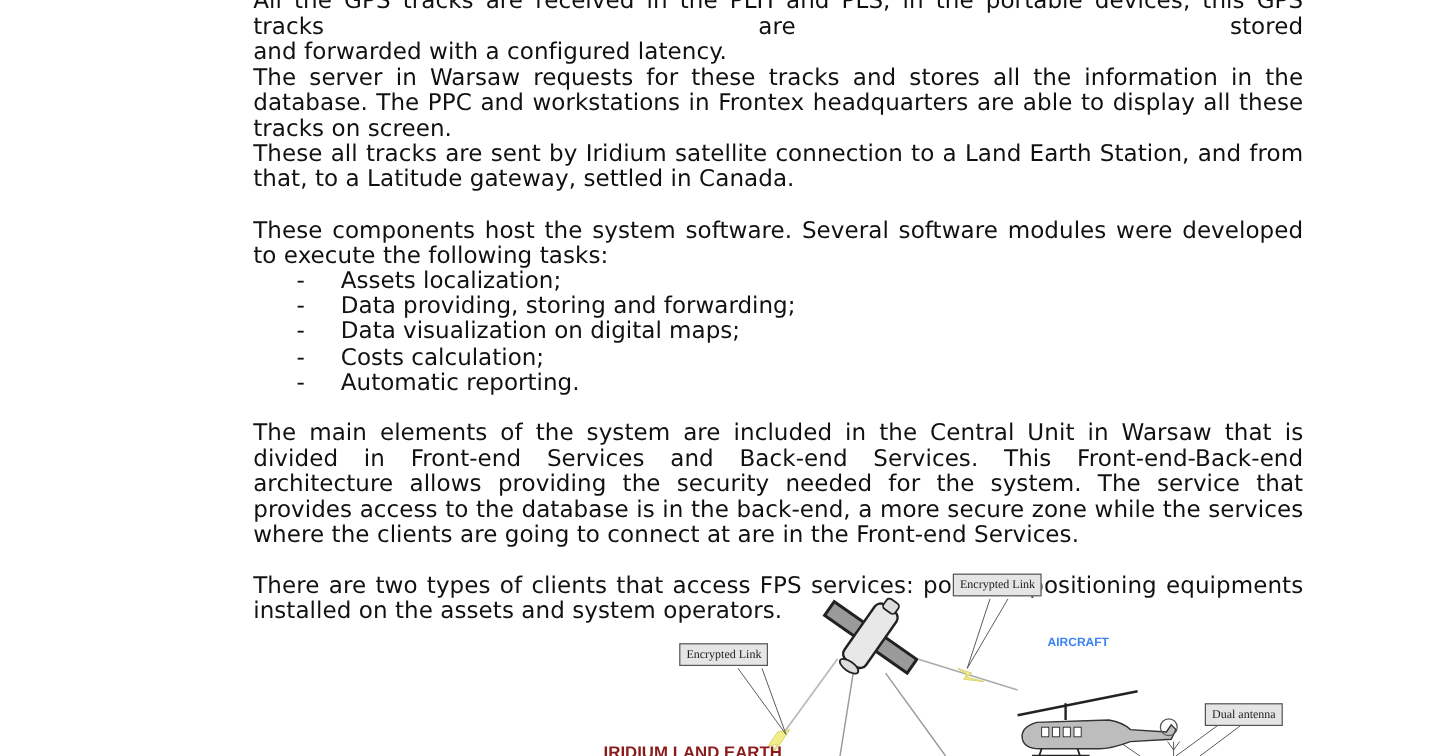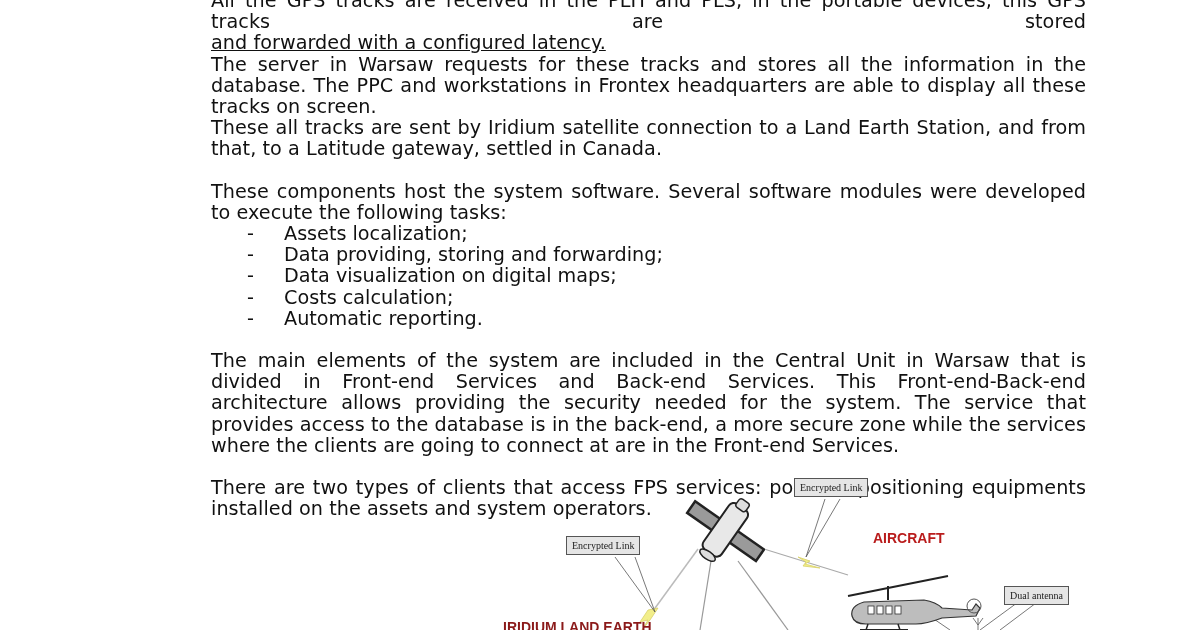--- a/index.html
+++ b/index.html
@@ -5,30 +5,30 @@
   html,body{margin:0;padding:0;background:#fff;}
   body{width:1200px;height:630px;overflow:hidden;position:relative;font-family:"DejaVu Sans","Liberation Sans",sans-serif;color:#111;}
   .page{position:absolute;left:211px;top:-10px;width:875px;}
   .p{font-size:19.2px;line-height:21.2px;text-align:justify;text-align-last:left;margin:0;letter-spacing:0.05px;}
   .gap{height:21px;}
   .list{margin:0;padding:0;list-style:none;}
   .list li{font-size:19.2px;line-height:21.2px;position:relative;padding-left:73px;}
   .list li .dash{position:absolute;left:36px;top:0;}
   .diagram{position:absolute;left:480px;top:460px;width:720px;height:170px;}
   .callout{position:absolute;border:1px solid #555;background:#e5e5e5;font-family:Liberation Serif, serif;font-size:10px;color:#222;padding:3px 5px;white-space:nowrap;}
-  .label-blue{position:absolute;font-family:"Liberation Sans",sans-serif;font-weight:bold;font-size:14px;color:#b91c1c;}
+  .label-blue{position:absolute;font-family:"Liberation Sans",sans-serif;font-weight:bold;font-size:10px;color:#3b82f6;}
   .label-red{position:absolute;font-family:"Liberation Sans",sans-serif;font-weight:bold;font-size:14px;color:#8b1a1a;}
 </style>
 </head>
 <body>
 
 <div class="page">
   <p class="p">
     <span style="display:block;text-align:justify;text-align-last:justify;">All the GPS tracks are received in the PLH and PLS, in the portable devices, this GPS tracks are stored</span>
-    <span style="display:block;text-decoration:underline;">and forwarded with a configured latency.</span>
+    <span style="display:block;">and forwarded with a configured latency.</span>
   </p>
   <p class="p">The server in Warsaw requests for these tracks and stores all the information in the database. The PPC and workstations in Frontex headquarters are able to display all these tracks on screen.</p>
   <p class="p">These all tracks are sent by Iridium satellite connection to a Land Earth Station, and from that, to a Latitude gateway, settled in Canada.</p>
   <div class="gap"></div>
   <p class="p">These components host the system software. Several software modules were developed to execute the following tasks:</p>
   <ul class="list">
     <li><span class="dash">-</span><span>Assets localization;</span></li>
     <li><span class="dash">-</span><span>Data providing, storing and forwarding;</span></li>
     <li><span class="dash">-</span><span>Data visualization on digital maps;</span></li>
     <li><span class="dash">-</span><span>Costs calculation;</span></li>

